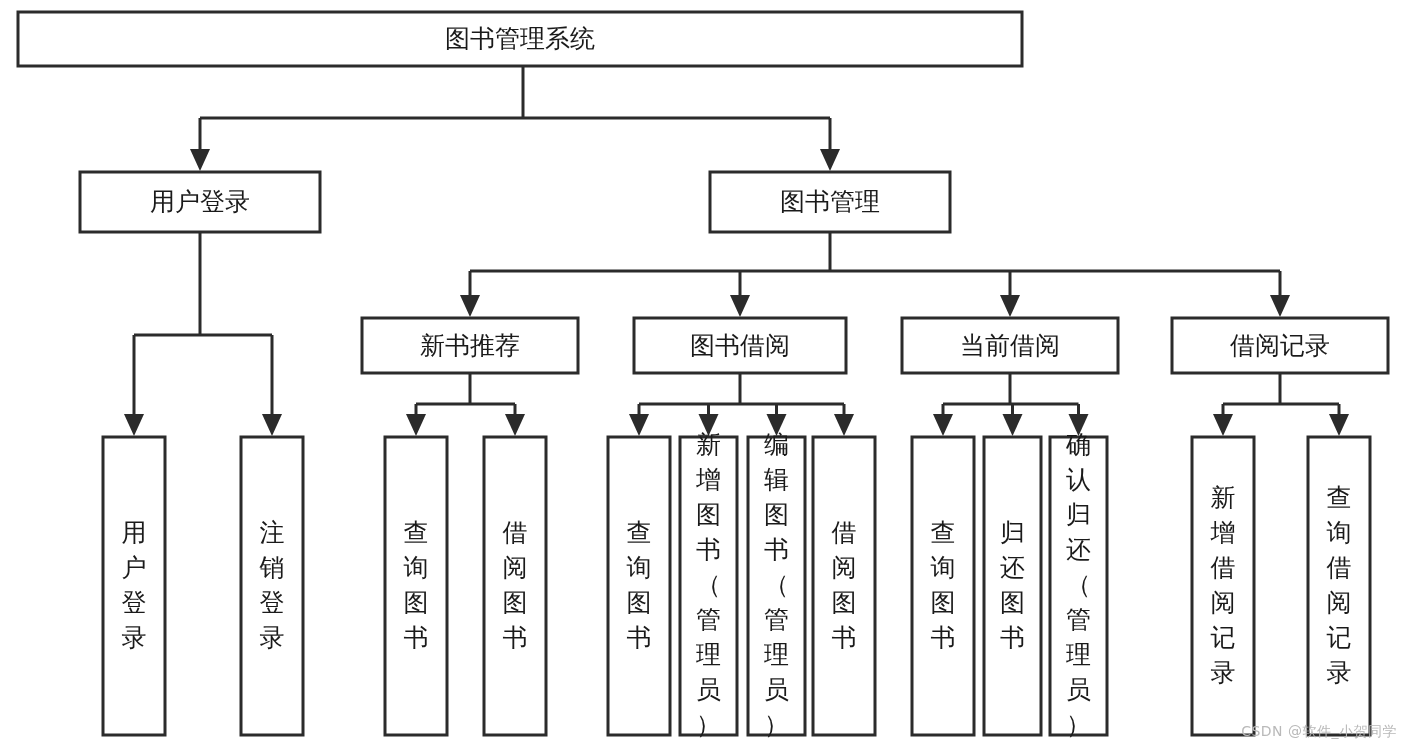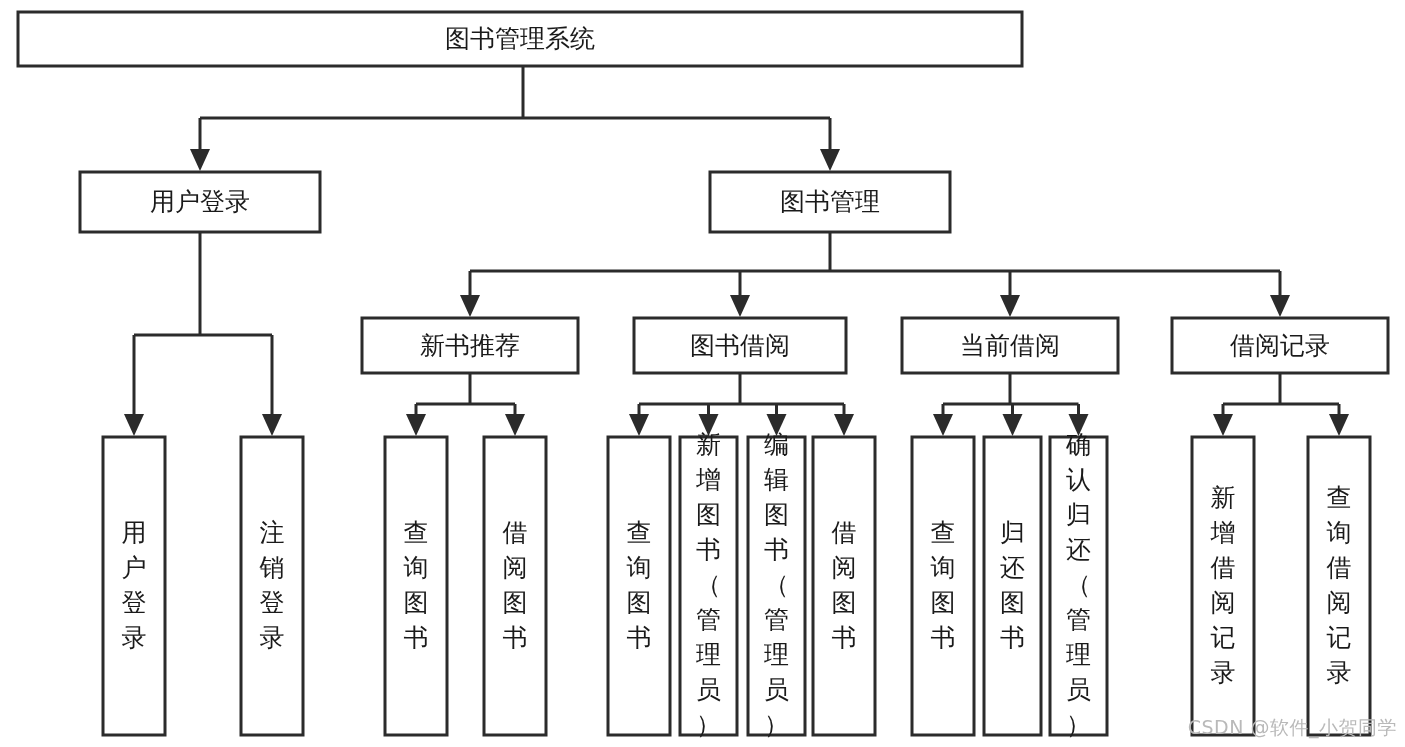--- a/index.html
+++ b/index.html
@@ -15,21 +15,21 @@
   .node-label{
     fill:#1a1a1a;
     font-family:"DejaVu Sans","Liberation Sans",sans-serif;
     text-anchor:middle;
     dominant-baseline:middle;
   }
   .lbl-h{font-size:25px;}
   .lbl-v{font-size:25px;}
   .watermark{
     position:absolute;right:8px;bottom:6px;
-    font-size:19px;color:#b9b9b9;
+    font-size:14px;color:#b9b9b9;
     font-family:"DejaVu Sans","Liberation Sans",sans-serif;
     letter-spacing:.5px;white-space:nowrap;pointer-events:none;
   }
 </style>
 </head>
 <body>
 
 <div id="stage">
   <svg id="diagram" viewBox="0 0 1405 747">
     <g id="connector-layer">

